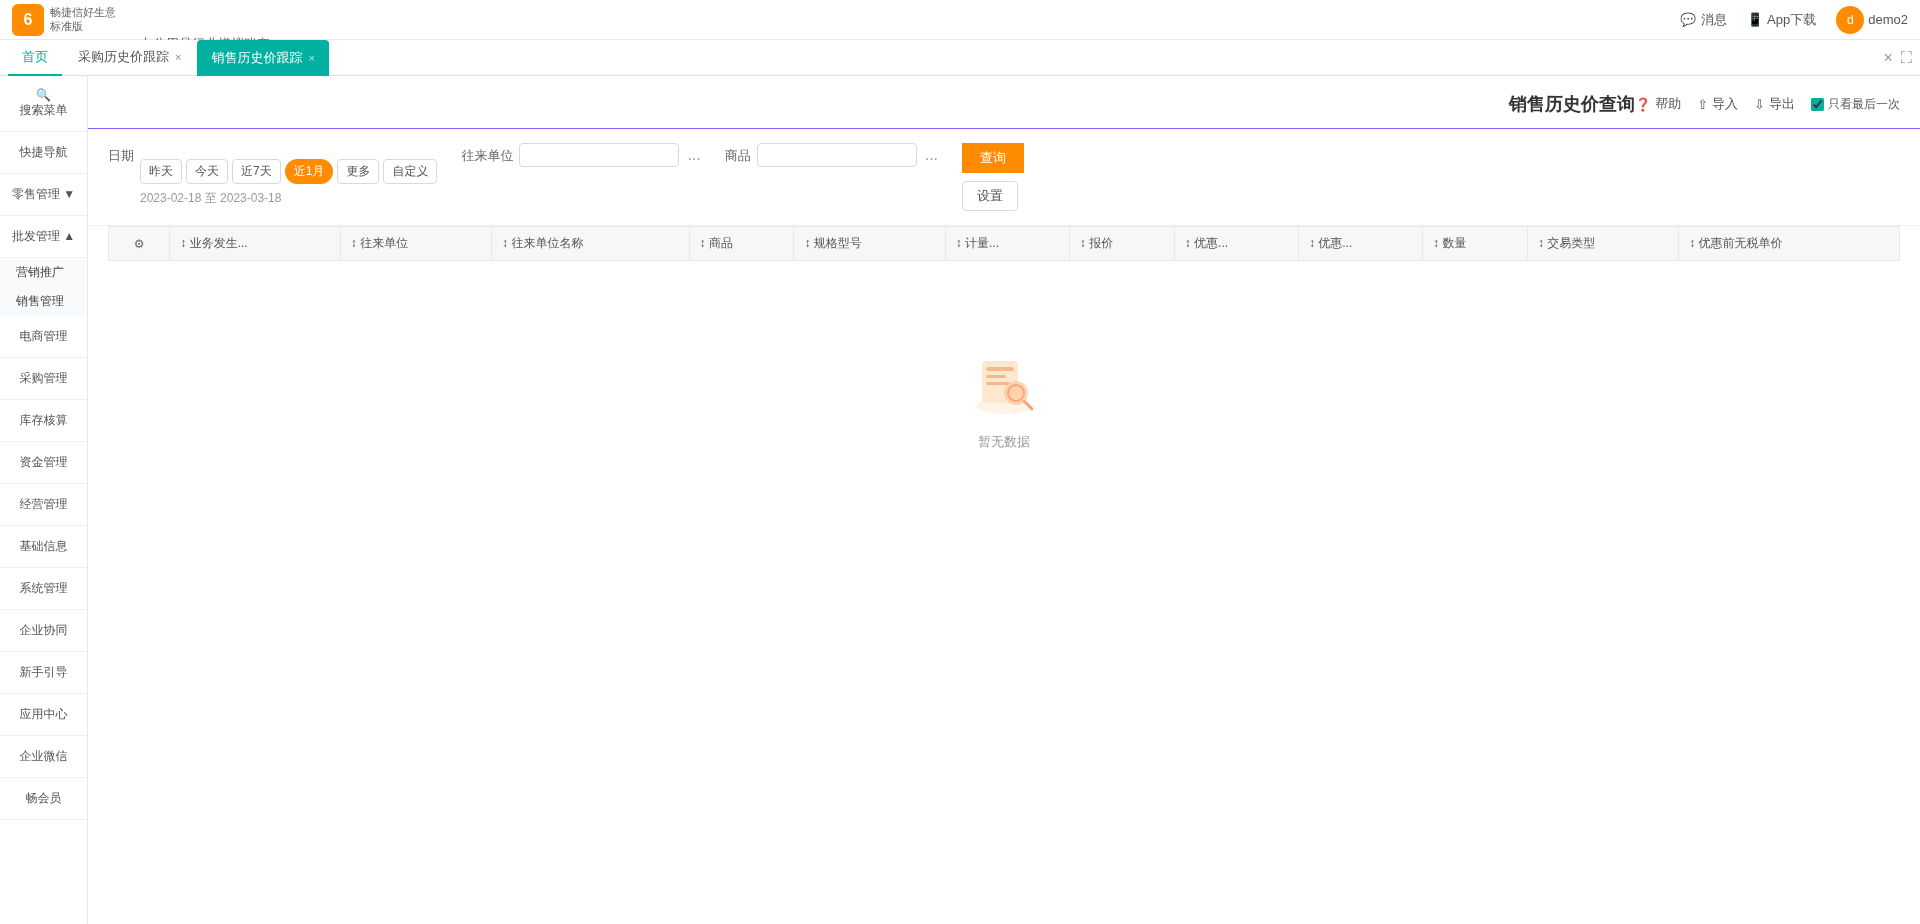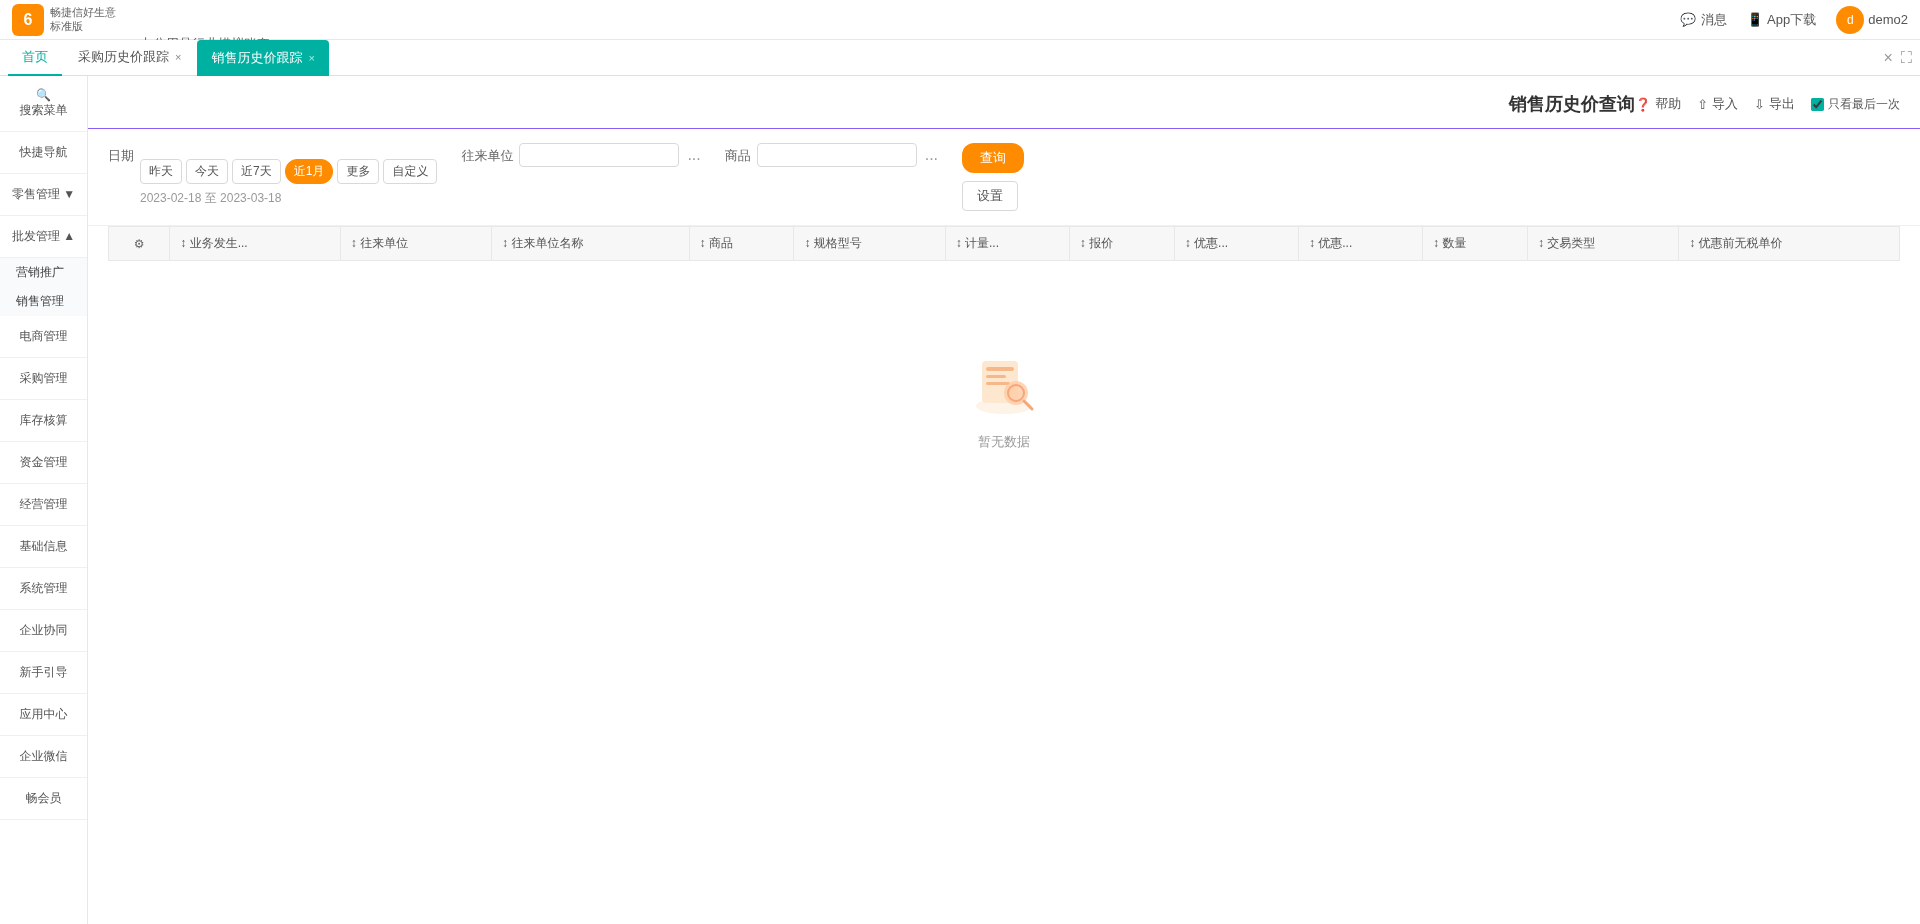--- a/index.html
+++ b/index.html
@@ -51,21 +51,21 @@
     .filter-group { display: flex; align-items: flex-start; gap: 6px; }
     .filter-label { color: #666; font-size: 13px; white-space: nowrap; padding-top: 4px; }
     .filter-options { display: flex; flex-direction: column; gap: 4px; margin-top: 16px; }
     .filter-row { display: flex; align-items: center; gap: 4px; }
     .filter-btn { padding: 3px 8px; border: 1px solid #d9d9d9; border-radius: 4px; cursor: pointer; font-size: 12px; color: #555; background: #fff; }
     .filter-btn.active { background: #ff8c00; color: white; border-color: #ff8c00; border-radius: 12px; }
     .filter-date { font-size: 12px; color: #999; margin-top: 2px; }
     .filter-input-group { display: flex; align-items: center; gap: 8px; }
     .filter-input { border: 1px solid #d9d9d9; border-radius: 4px; padding: 4px 8px; font-size: 12px; width: 160px; color: #333; }
     .filter-input-dots { color: #999; font-size: 16px; cursor: pointer; }
-    .query-btn { background: #ff8c00; color: white; border: none; border-radius: 12px; padding: 6px 18px; font-size: 13px; cursor: pointer; }
+    .query-btn { background: #ff8c00; color: white; border: none; border-radius: 0; padding: 6px 18px; font-size: 13px; cursor: pointer; }
     .set-btn { background: #fff; color: #555; border: 1px solid #d9d9d9; border-radius: 4px; padding: 5px 14px; font-size: 13px; cursor: pointer; margin-top: 4px; }
     .filter-actions { display: flex; flex-direction: column; align-items: flex-start; gap: 4px; }
 
     
     .checkbox-item { display: flex; align-items: center; gap: 4px; font-size: 12px; color: #555; }
     .checkbox-item input[type=checkbox] { accent-color: #00b0a0; }
 
     
     .table-container { padding: 0 20px; overflow-x: auto; }
     .data-table { width: 100%; border-collapse: collapse; font-size: 12px; }

